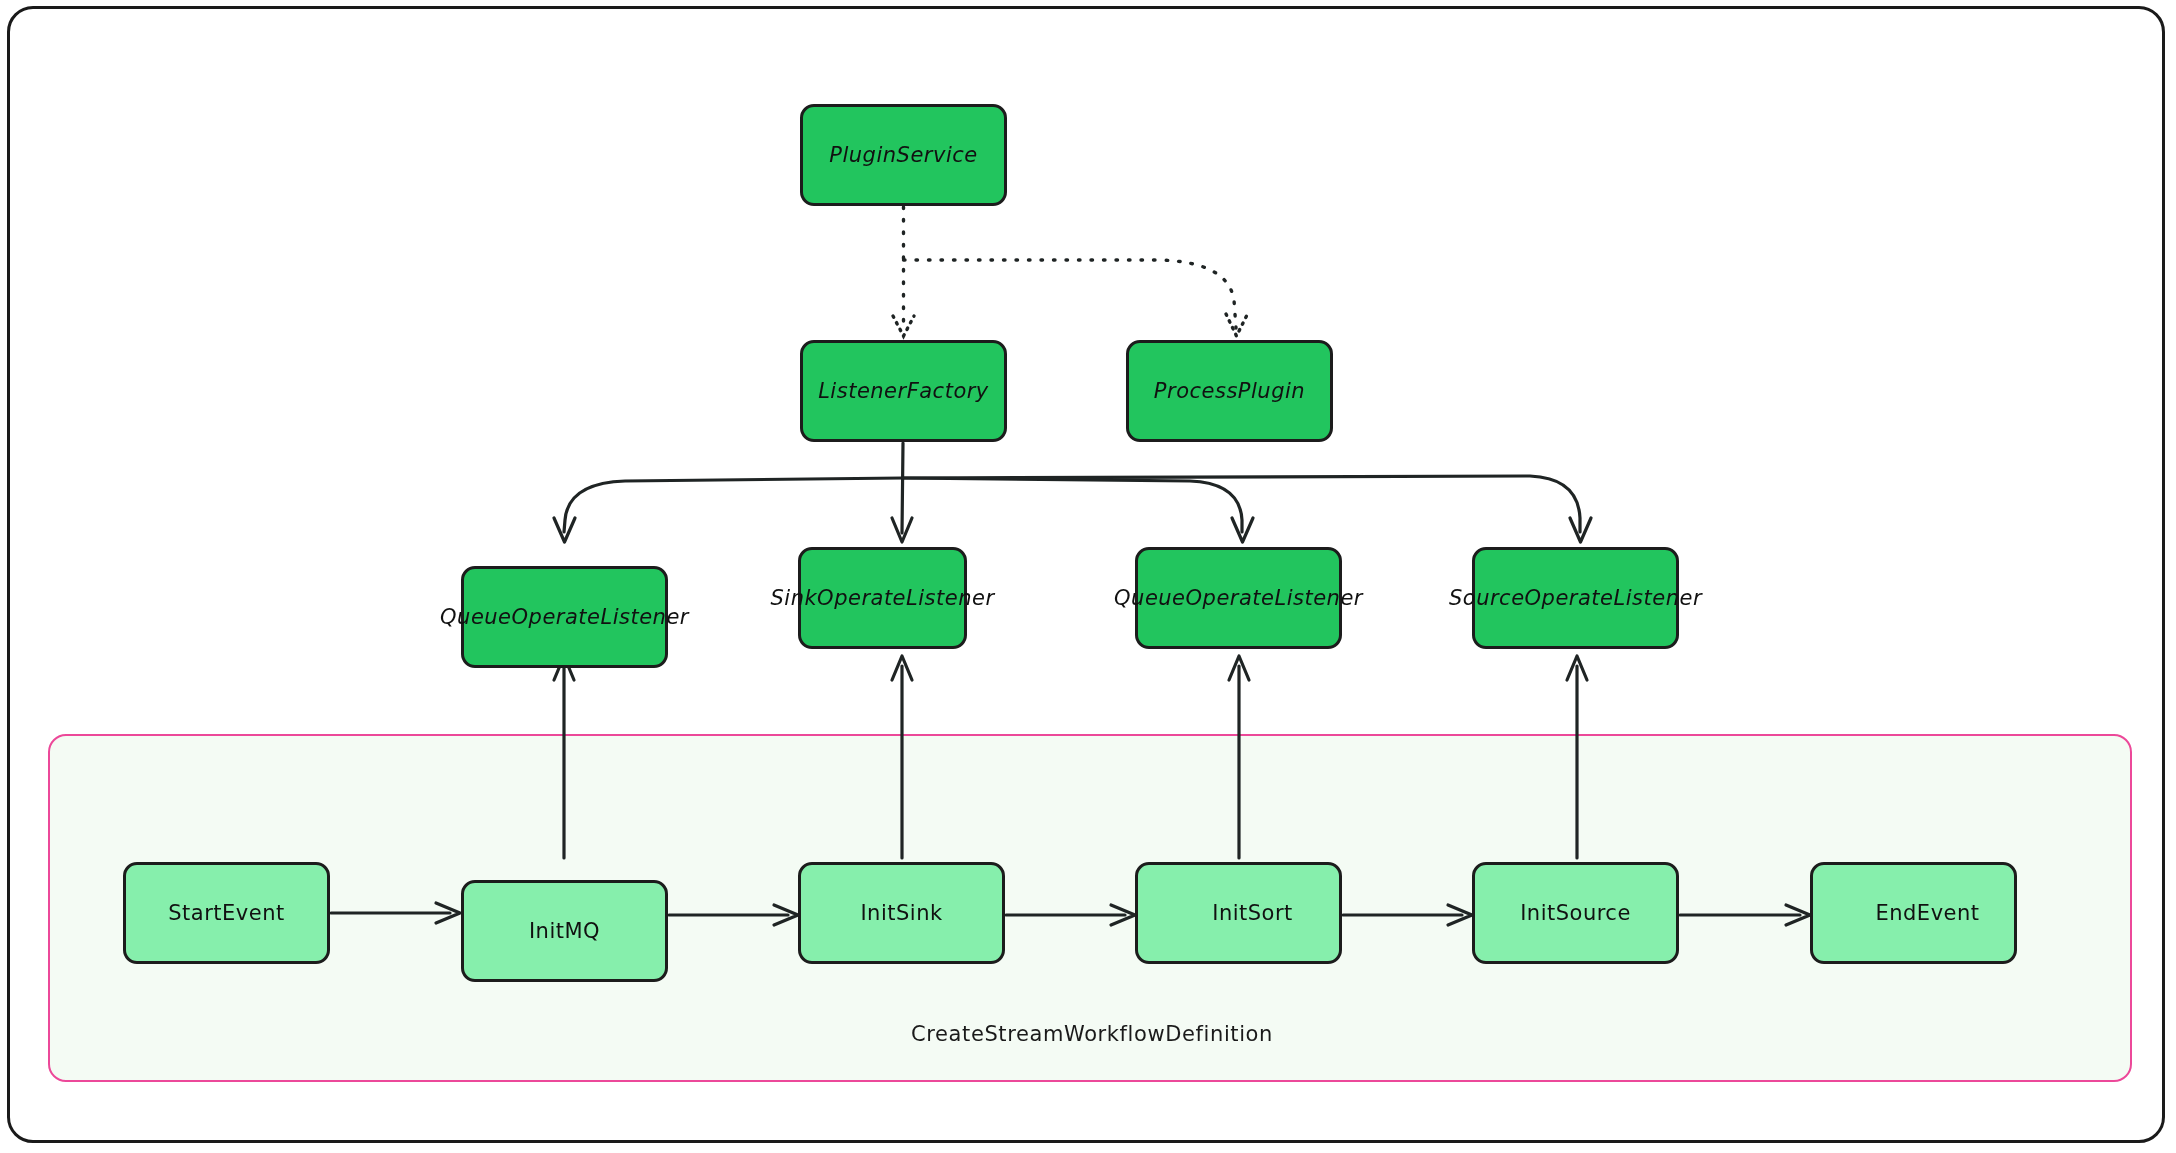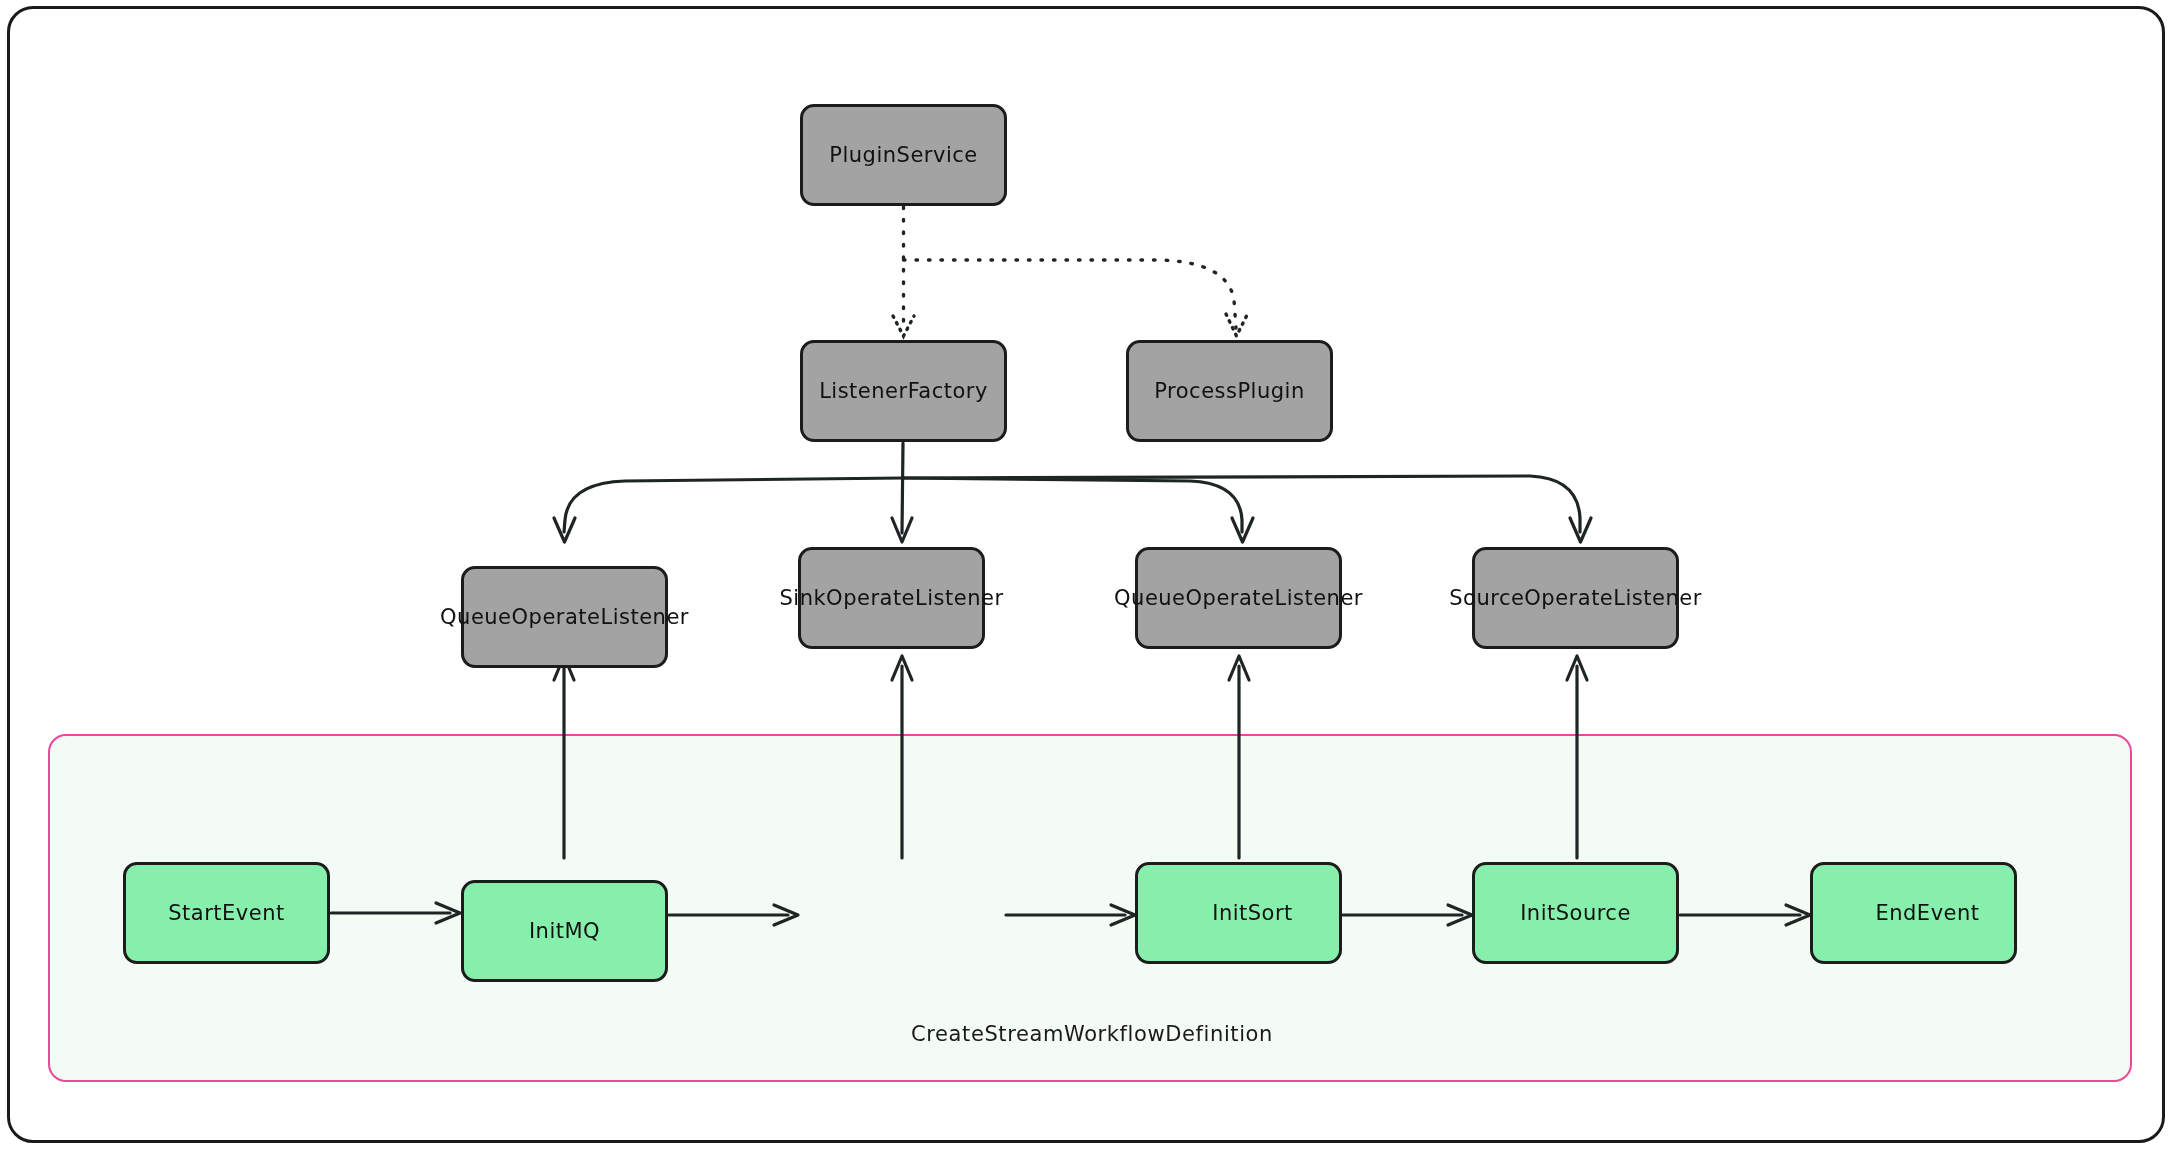--- a/index.html
+++ b/index.html
@@ -64,21 +64,21 @@
     align-items: center;
     justify-content: center;
     text-align: center;
     font-size: 21px;
     color: #111111;
     letter-spacing: 0.5px;
     font-family: "DejaVu Sans", sans-serif;
     line-height: 1.15;
     padding: 0 8px;
   }
-  .node.blue  { background: #a3a3a3; }
+  .node.blue  { background: #22c55e; font-style: italic; }
   .node.green { background: #86efac; }
 
   svg#edges {
     position: absolute;
     left: 0;
     top: 0;
     width: 2176px;
     height: 1153px;
     pointer-events: none;
   }
@@ -178,40 +178,43 @@
   </div>
 
   <div class="node blue" style="left:1126px;top:340px;width:207px;height:102px;">
     <span>ProcessPlugin</span>
   </div>
 
   <div class="node blue" style="left:461px;top:547px;width:207px;height:102px;margin-top:19px;">
     <span>QueueOperateListener</span>
   </div>
 
-  <div class="node blue" style="left:798px;top:547px;width:187px;height:102px;">
+  <div class="node blue" style="left:798px;top:547px;width:169px;height:102px;">
     <span>SinkOperateListener</span>
   </div>
 
   <div class="node blue" style="left:1135px;top:547px;width:207px;height:102px;">
     <span>QueueOperateListener</span>
   </div>
 
   <div class="node blue" style="left:1472px;top:547px;width:207px;height:102px;">
     <span>SourceOperateListener</span>
   </div>
 
   <div class="node green" style="left:123px;top:862px;width:207px;height:102px;">
     <span>StartEvent</span>
   </div>
 
   <div class="node green" style="left:461px;top:880px;width:207px;height:102px;">
     <span>InitMQ</span>
   </div>
 
+  <div class="node green" style="left:798px;top:862px;width:207px;height:102px;">
+    <span>InitSink</span>
+  </div>
 
   <div class="node green" style="left:1135px;top:862px;width:207px;height:102px;padding-left:36px;">
     <span>InitSort</span>
   </div>
 
   <div class="node green" style="left:1472px;top:862px;width:207px;height:102px;">
     <span>InitSource</span>
   </div>
 
   <div class="node green" style="left:1810px;top:862px;width:207px;height:102px;padding-left:36px;">

